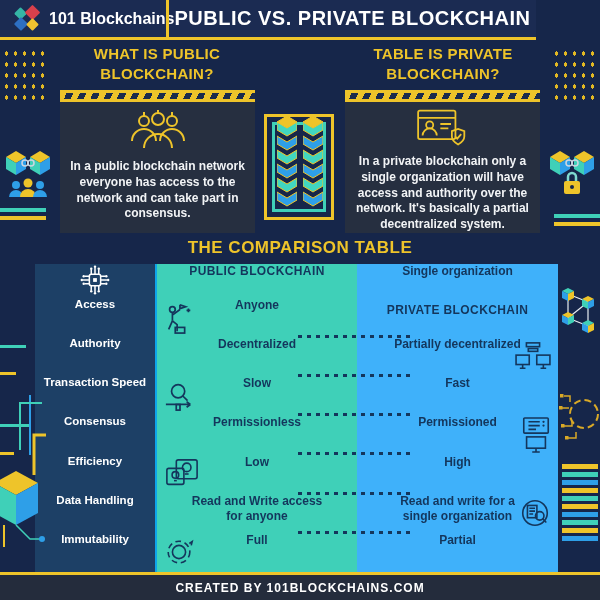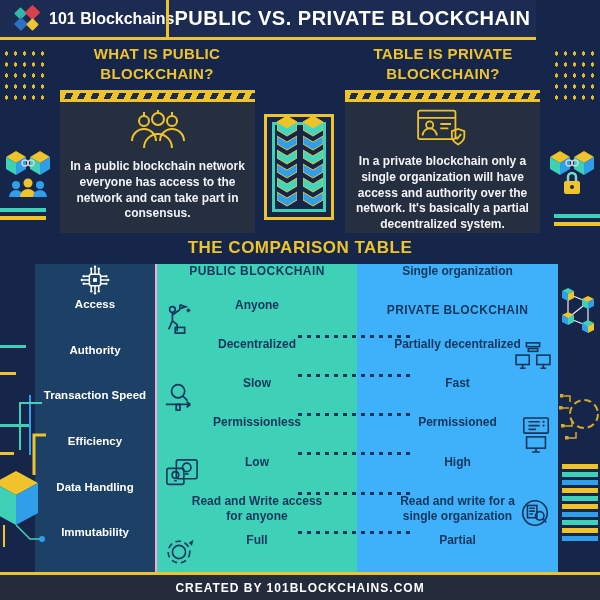--- a/index.html
+++ b/index.html
@@ -64,21 +64,21 @@
   .sstack i:nth-child(3){background:#2e9fe8;}.sstack i:nth-child(4){background:#eec42a;}
   .sstack i:nth-child(5){background:#3fd0b8;}.sstack i:nth-child(6){background:#eec42a;}
   .sstack i:nth-child(7){background:#2e9fe8;}.sstack i:nth-child(8){background:#3fd0b8;}
   .sstack i:nth-child(9){background:#eec42a;}.sstack i:nth-child(10){background:#2e9fe8;}
 
   
   .comp-title{position:absolute;top:238px;left:0;width:600px;text-align:center;color:#eec42a;
               font-weight:bold;font-size:17px;letter-spacing:.5px;}
   .table{position:absolute;left:35px;top:264px;width:523px;height:308px;display:flex;}
   .col{display:flex;flex-direction:column;}
-  .col.sidebar{width:120px;background:#1d4066;border-right:2px solid #f9a8d4;}
+  .col.sidebar{width:120px;background:#1d4066;border-right:2px solid #0ea5e9;}
   .col.public{width:200px;background:#3fd0b8;}
   .col.private{flex:1;background:#3fb1fa;}
   .cell{flex:1;position:relative;display:flex;align-items:flex-start;justify-content:center;text-align:center;}
   .cell.head{flex:0 0 34px;}
   .head-label{font-size:12px;font-weight:bold;color:#14365c;letter-spacing:.4px;}
   .row-label{font-size:11.5px;font-weight:bold;color:#fff;padding:0 3px;line-height:1.2;}
   .value{font-size:12px;font-weight:bold;color:#14365c;padding:0 26px;line-height:1.3;}
   .cell-icon{position:absolute;top:50%;transform:translateY(-50%);line-height:0;}
   .cell-icon.left{left:6px;} .cell-icon.right{right:6px;}
   .dotsep{position:absolute;left:298px;width:116px;height:3px;
@@ -242,20 +242,23 @@
       <div class="cell">
           <span class="row-label">Access</span>
         </div>
       <div class="cell">
           <span class="row-label">Authority</span>
         </div>
       <div class="cell">
           <span class="row-label">Transaction Speed</span>
         </div>
       <div class="cell">
+          <span class="row-label">Consensus</span>
+        </div>
+      <div class="cell">
           <span class="row-label">Efficiency</span>
         </div>
       <div class="cell">
           <span class="row-label">Data Handling</span>
         </div>
       <div class="cell">
           <span class="row-label">Immutability</span>
         </div>
     </div>
 

